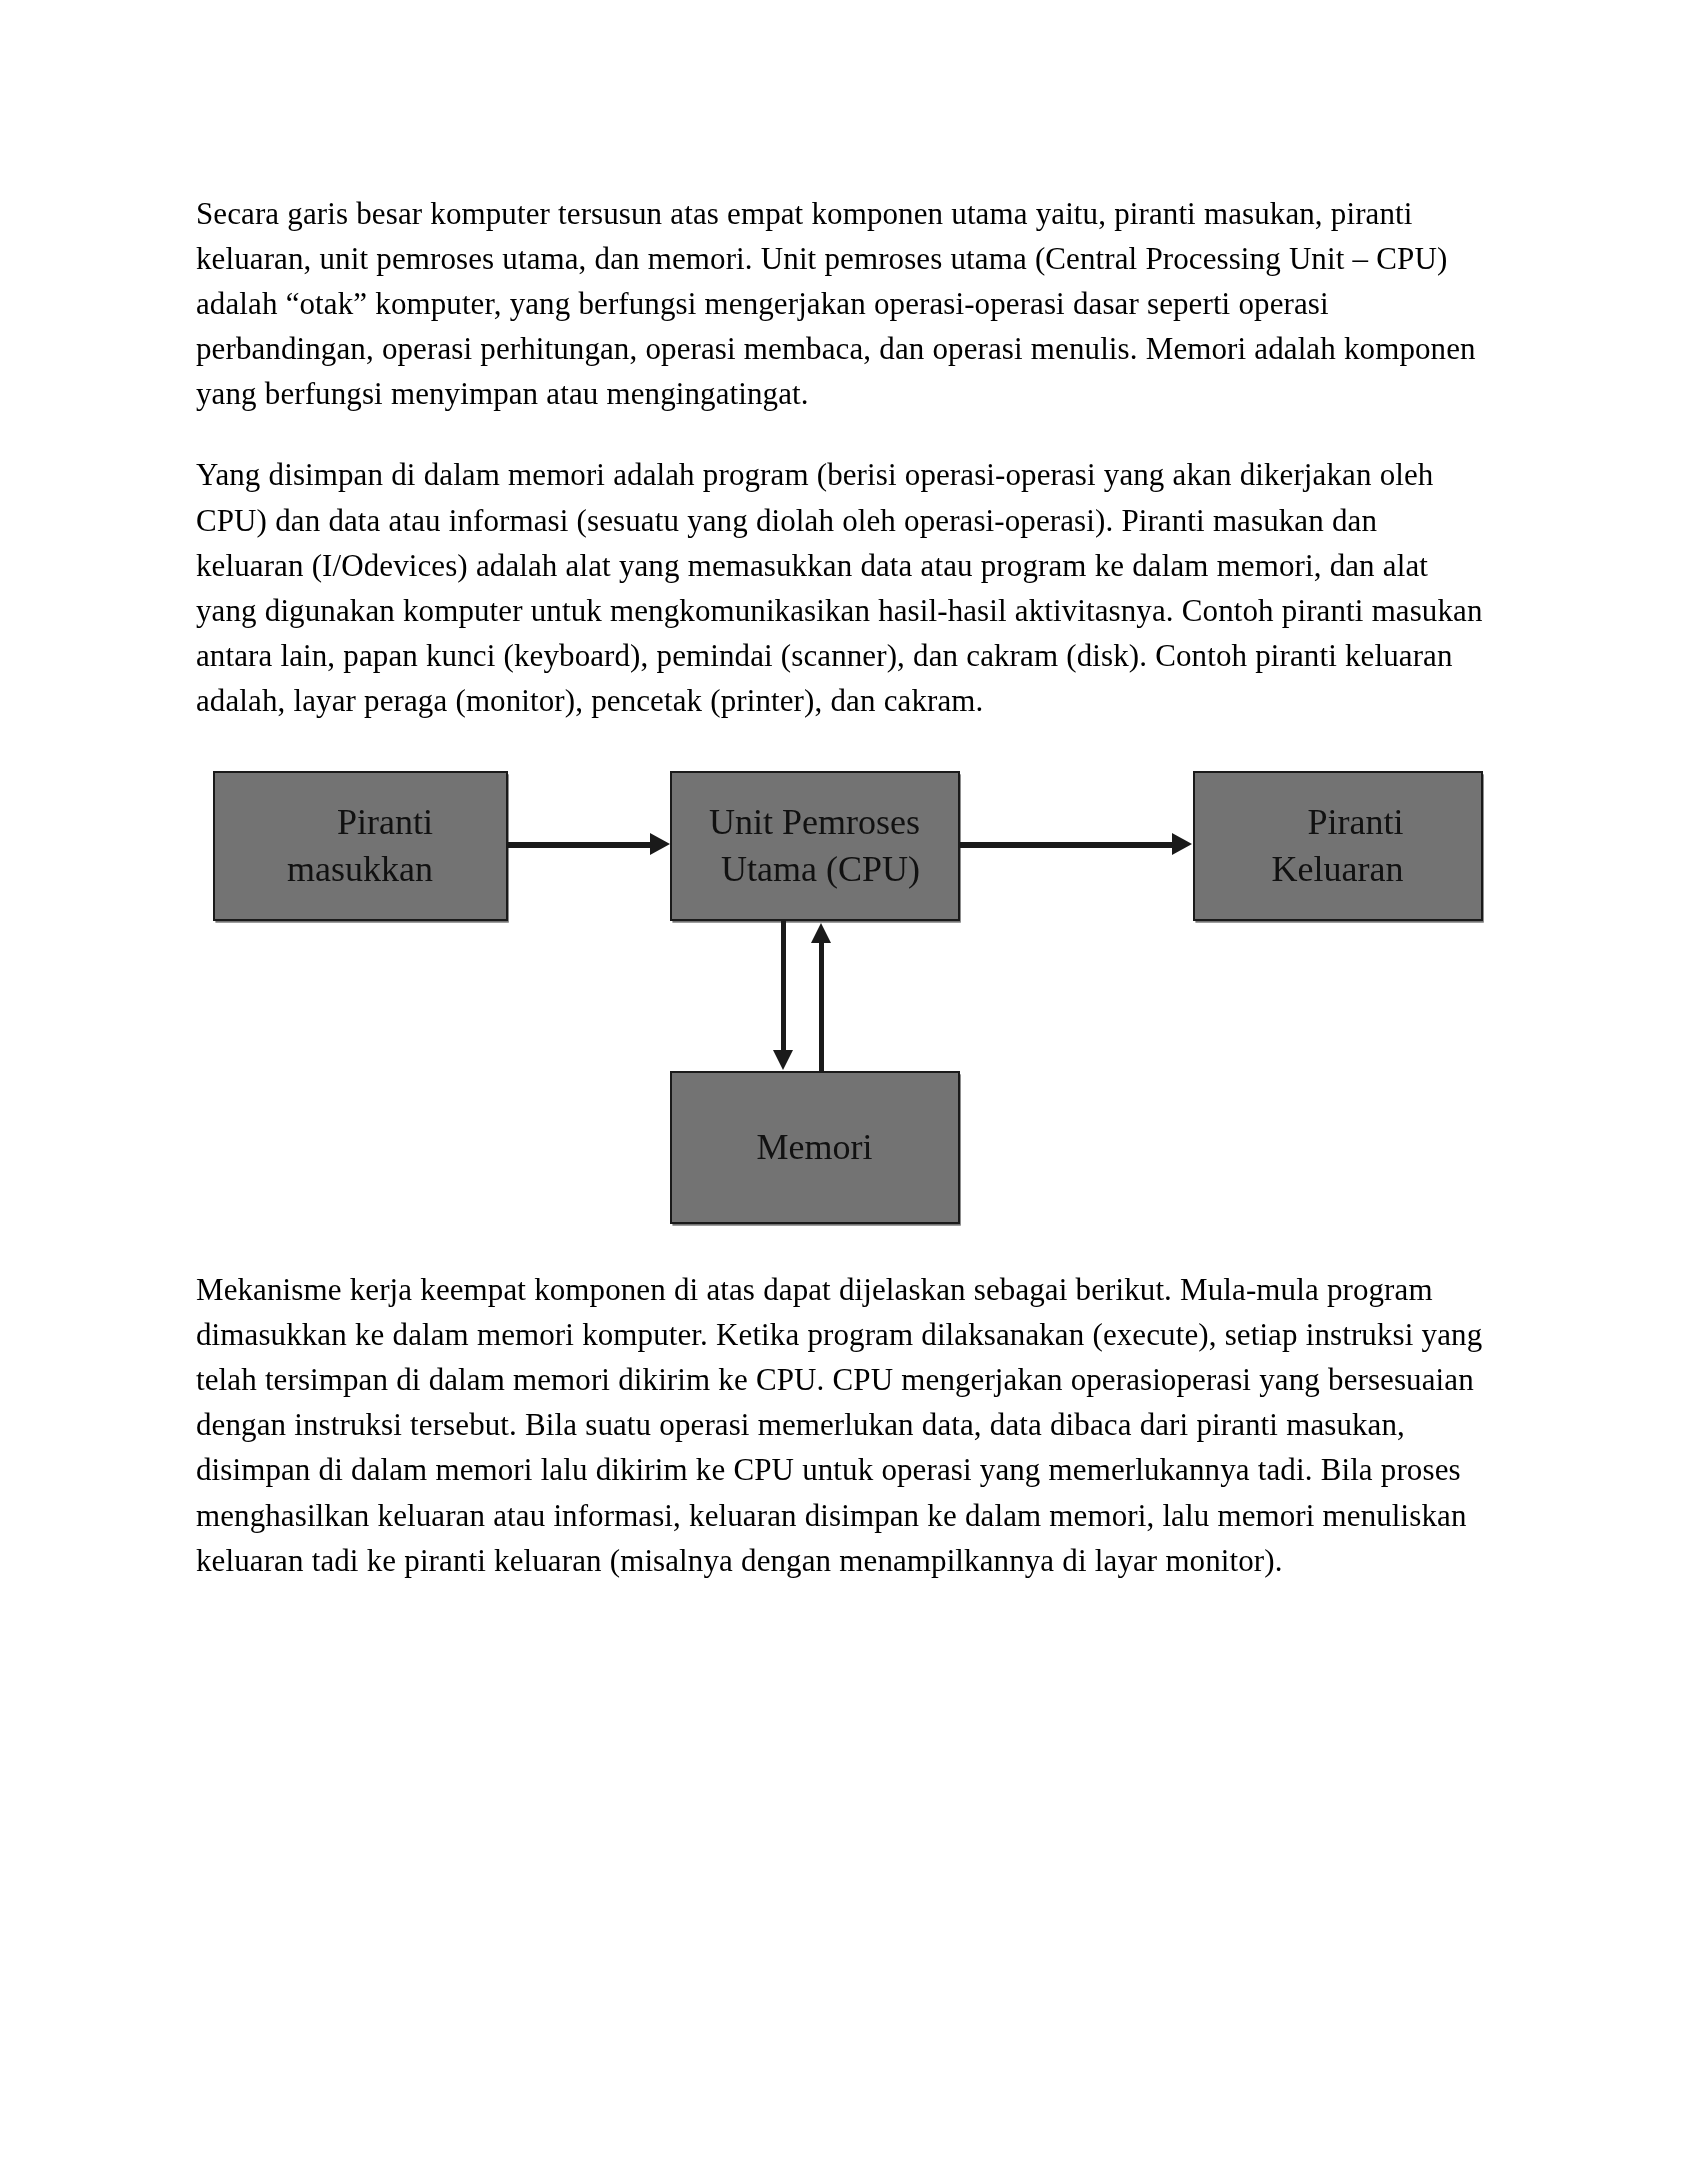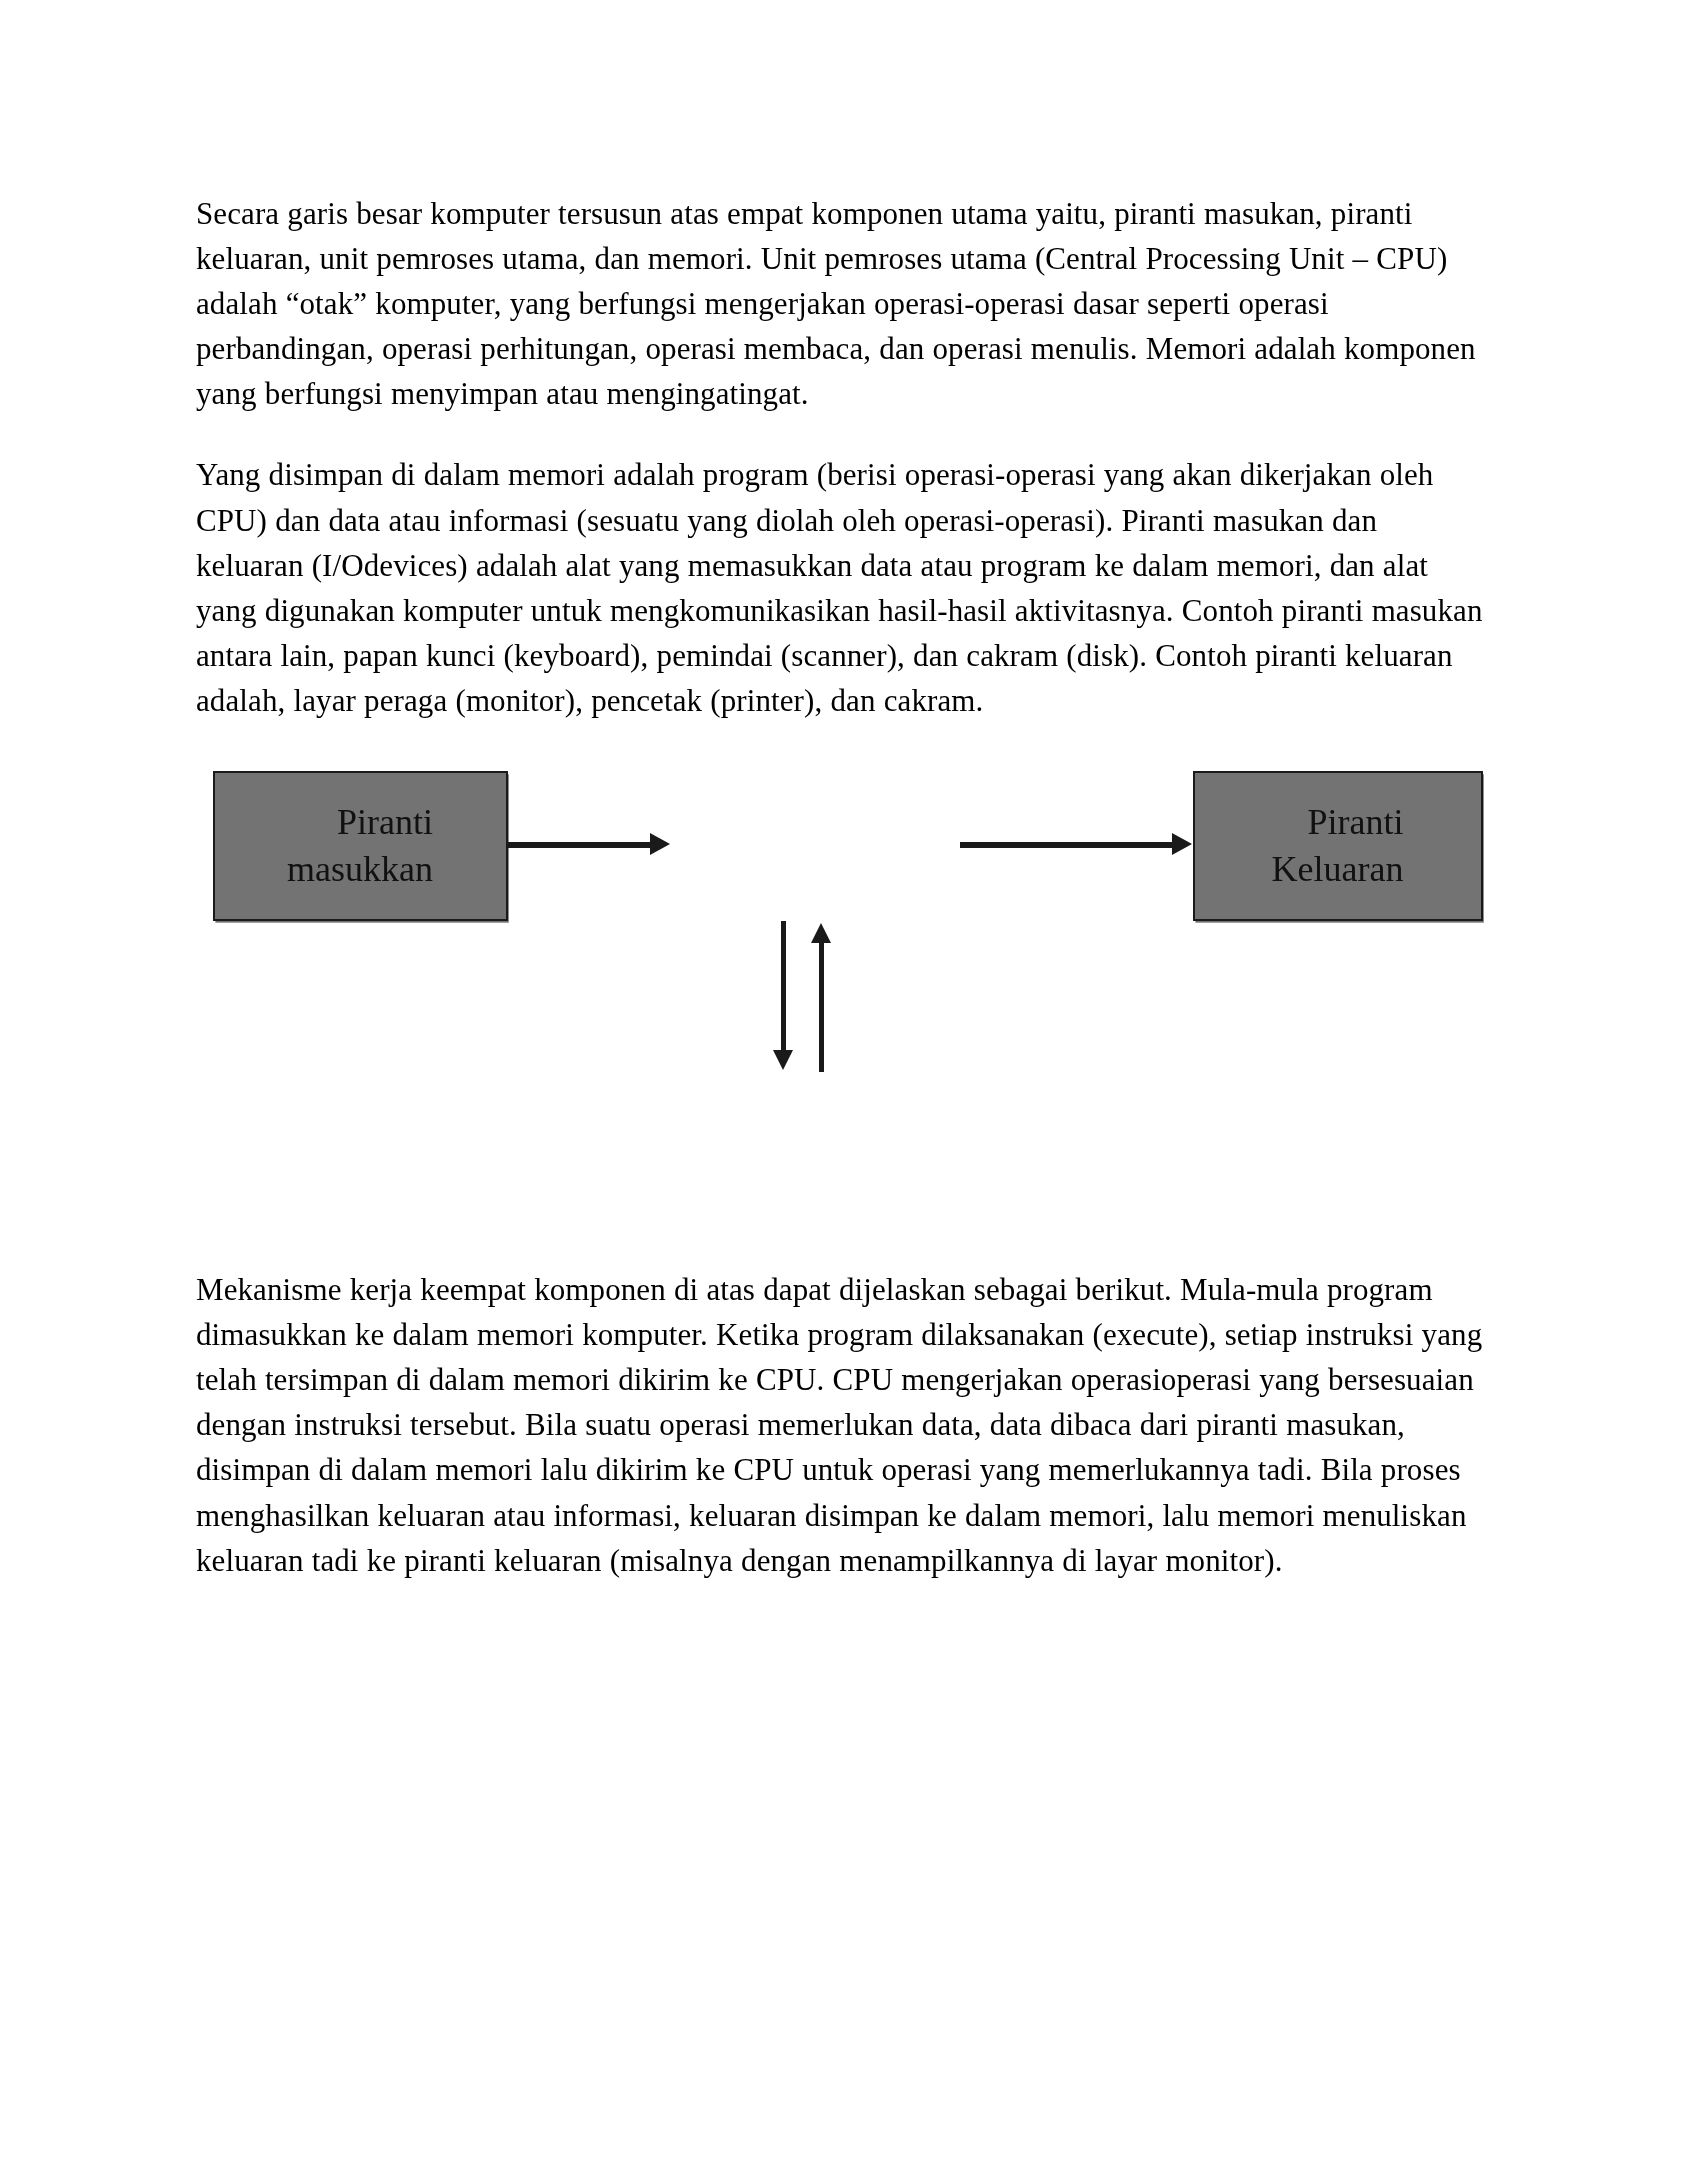--- a/index.html
+++ b/index.html
@@ -134,25 +134,31 @@
 
     <p class="para">Yang disimpan di dalam memori adalah program (berisi operasi-operasi yang akan dikerjakan oleh CPU) dan data atau informasi (sesuatu yang diolah oleh operasi-operasi). Piranti masukan dan keluaran <span class="it">(I/Odevices)</span> adalah alat yang memasukkan data atau program ke dalam memori, dan alat yang digunakan komputer untuk mengkomunikasikan hasil-hasil aktivitasnya. Contoh piranti masukan antara lain, papan kunci (<span class="it">keyboard)</span>, pemindai (<span class="it">scanner)</span>, dan cakram (<span class="it">disk).</span> Contoh piranti keluaran adalah, layar peraga (<span class="it">monitor)</span>, pencetak (<span class="it">printer)</span>, dan cakram.</p>
 
     <div class="figure">
       <div class="fig-inner">
 
         <div class="dbox" id="box-input">
           <span>Piranti<br>masukkan</span>
         </div>
 
+        <div class="dbox" id="box-cpu">
+          <span>Unit Pemroses<br>Utama (CPU)</span>
+        </div>
 
         <div class="dbox" id="box-output">
           <span>Piranti<br>Keluaran</span>
         </div>
 
+        <div class="dbox" id="box-memory">
+          <span>Memori</span>
+        </div>
 
         <div class="arrow-line" id="line-in-cpu"></div>
         <div class="arrow-head ah-right" id="head-in-cpu"></div>
 
         <div class="arrow-line" id="line-cpu-out"></div>
         <div class="arrow-head ah-right" id="head-cpu-out"></div>
 
         <div class="arrow-line" id="line-cpu-mem"></div>
         <div class="arrow-head ah-down" id="head-cpu-mem"></div>
 

